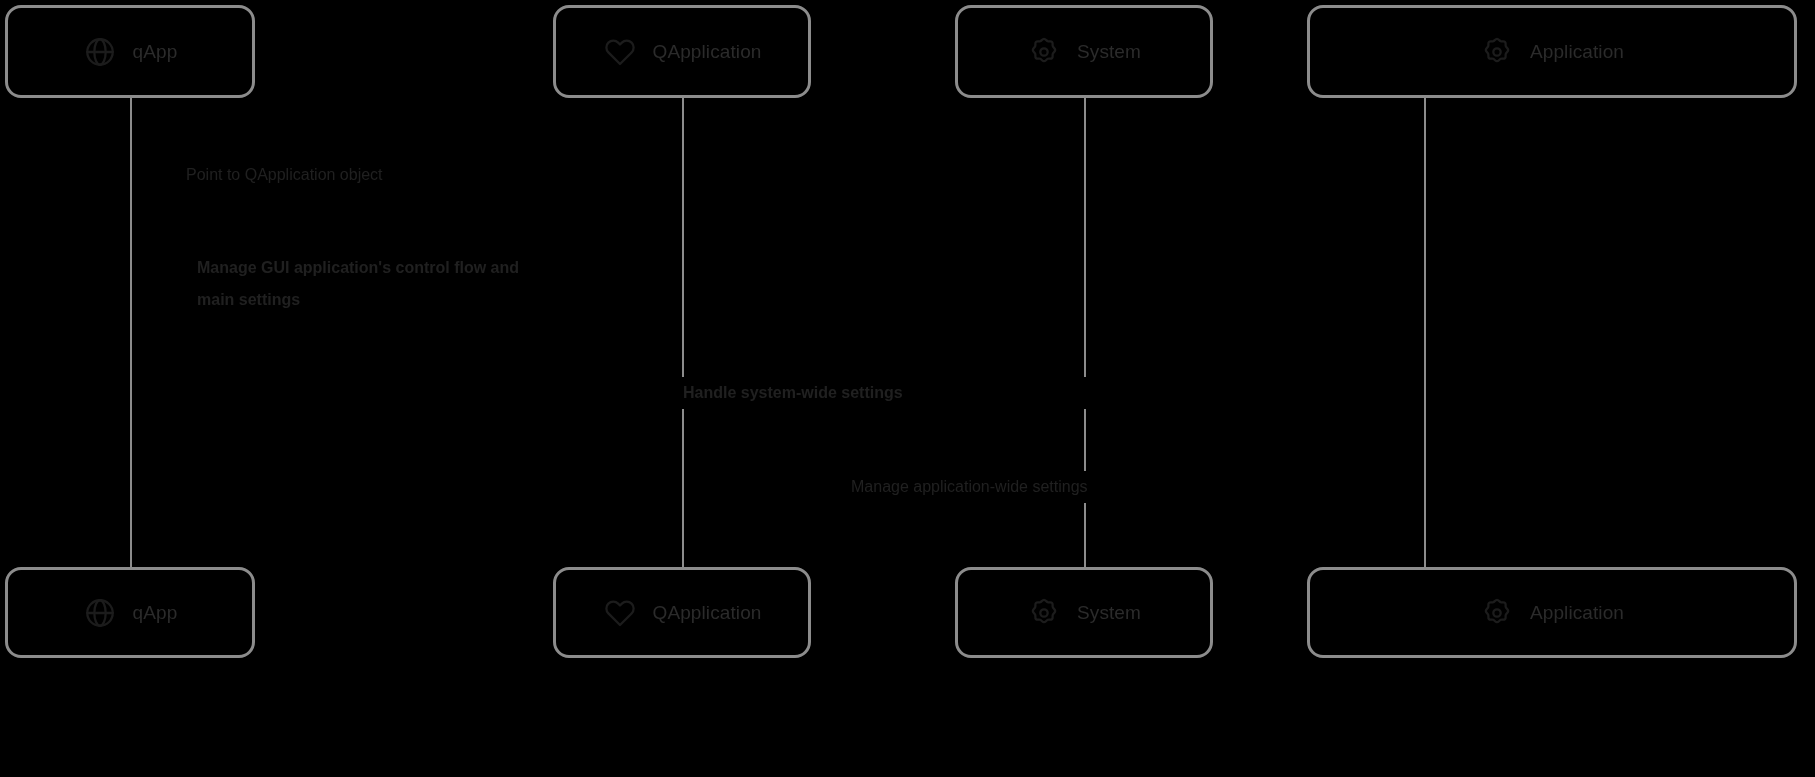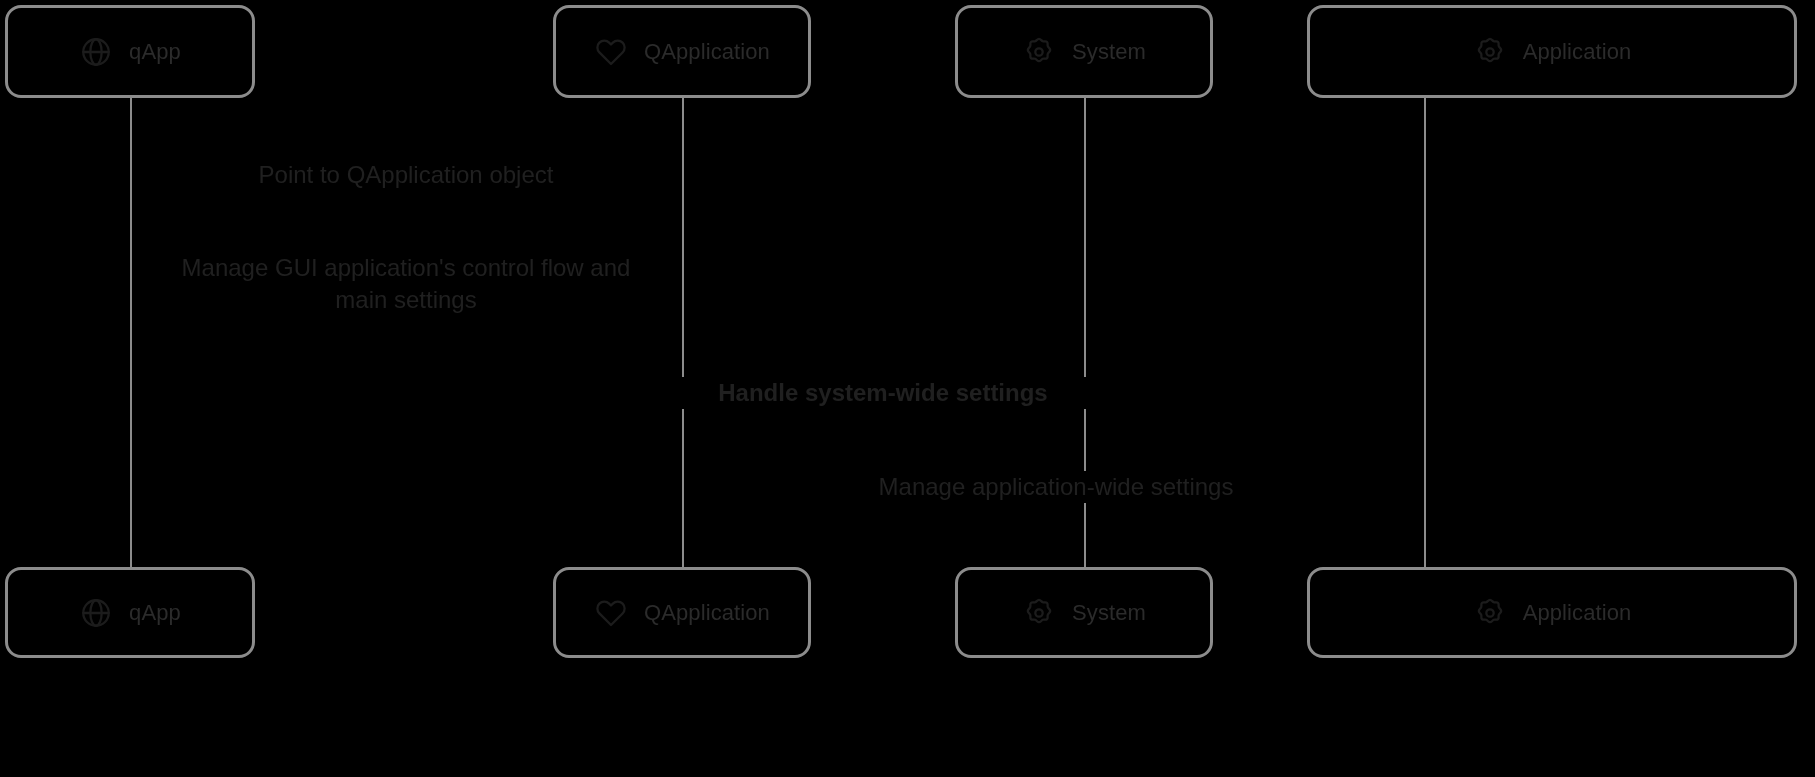--- a/index.html
+++ b/index.html
@@ -48,34 +48,34 @@
     height: 34px;
     display: block;
     color: #1c1c1c;
   }
   .node-icon svg {
     display: block;
     width: 34px;
     height: 34px;
   }
   .node-label {
-    font-size: 22px;
+    font-size: 19px;
     line-height: 1;
     color: #2b2b2b;
     white-space: nowrap;
     letter-spacing: 0.1px;
   }
 
   
   .message-label {
     position: absolute;
-    font-size: 24px;
+    font-size: 16px;
     line-height: 32px;
     color: #202020;
-    text-align: center;
+    text-align: left;
     white-space: pre-line;
     background: #000000;
     padding: 0 10px;
     box-sizing: border-box;
   }
 </style>
 </head>
 <body>
 
 <div id="diagram-canvas">
@@ -124,21 +124,21 @@
       <svg viewBox="0 0 24 24" fill="none" stroke="currentColor" stroke-width="1.6" stroke-linecap="round" stroke-linejoin="round">
         <path d="M12 2.7c1.1 0 1.7 1.3 2.7 1.7 1 .4 2.2-.3 3 .5s.1 2 .5 3c.4 1 1.7 1.6 1.7 2.7s-1.3 1.7-1.7 2.7c-.4 1 .3 2.2-.5 3s-2 .1-3 .5c-1 .4-1.6 1.7-2.7 1.7s-1.7-1.3-2.7-1.7c-1-.4-2.2.3-3-.5s-.1-2-.5-3c-.4-1-1.7-1.6-1.7-2.7s1.3-1.7 1.7-2.7c.4-1-.3-2.2.5-3s2-.1 3-.5c1-.4 1.6-1.7 2.7-1.7Z"></path>
         <circle cx="12" cy="12" r="2.6"></circle>
       </svg>
     </span>
     <span class="node-label">Application</span>
   </div>
 
   <div class="message-label" style="left:176px; top:159px; width:460px;">Point to QApplication object</div>
 
-  <div class="message-label" style="left:171px; top:252px; width:470px;">Manage GUI application's control flow and
+  <div class="message-label" style="left:187px; top:252px; width:470px;font-weight:bold;">Manage GUI application's control flow and
 main settings</div>
 
   <div class="message-label" style="left:673px; top:377px; width:420px;font-weight:bold;">Handle system-wide settings</div>
 
   <div class="message-label" style="left:841px; top:471px; width:430px;">Manage application-wide settings</div>
 
   <div class="node-box" style="left:5px; top:567px; width:250px; height:91px;">
     <span class="node-icon">
       <svg viewBox="0 0 24 24" fill="none" stroke="currentColor" stroke-width="1.6" stroke-linecap="round" stroke-linejoin="round">
         <circle cx="12" cy="12" r="9"></circle>

